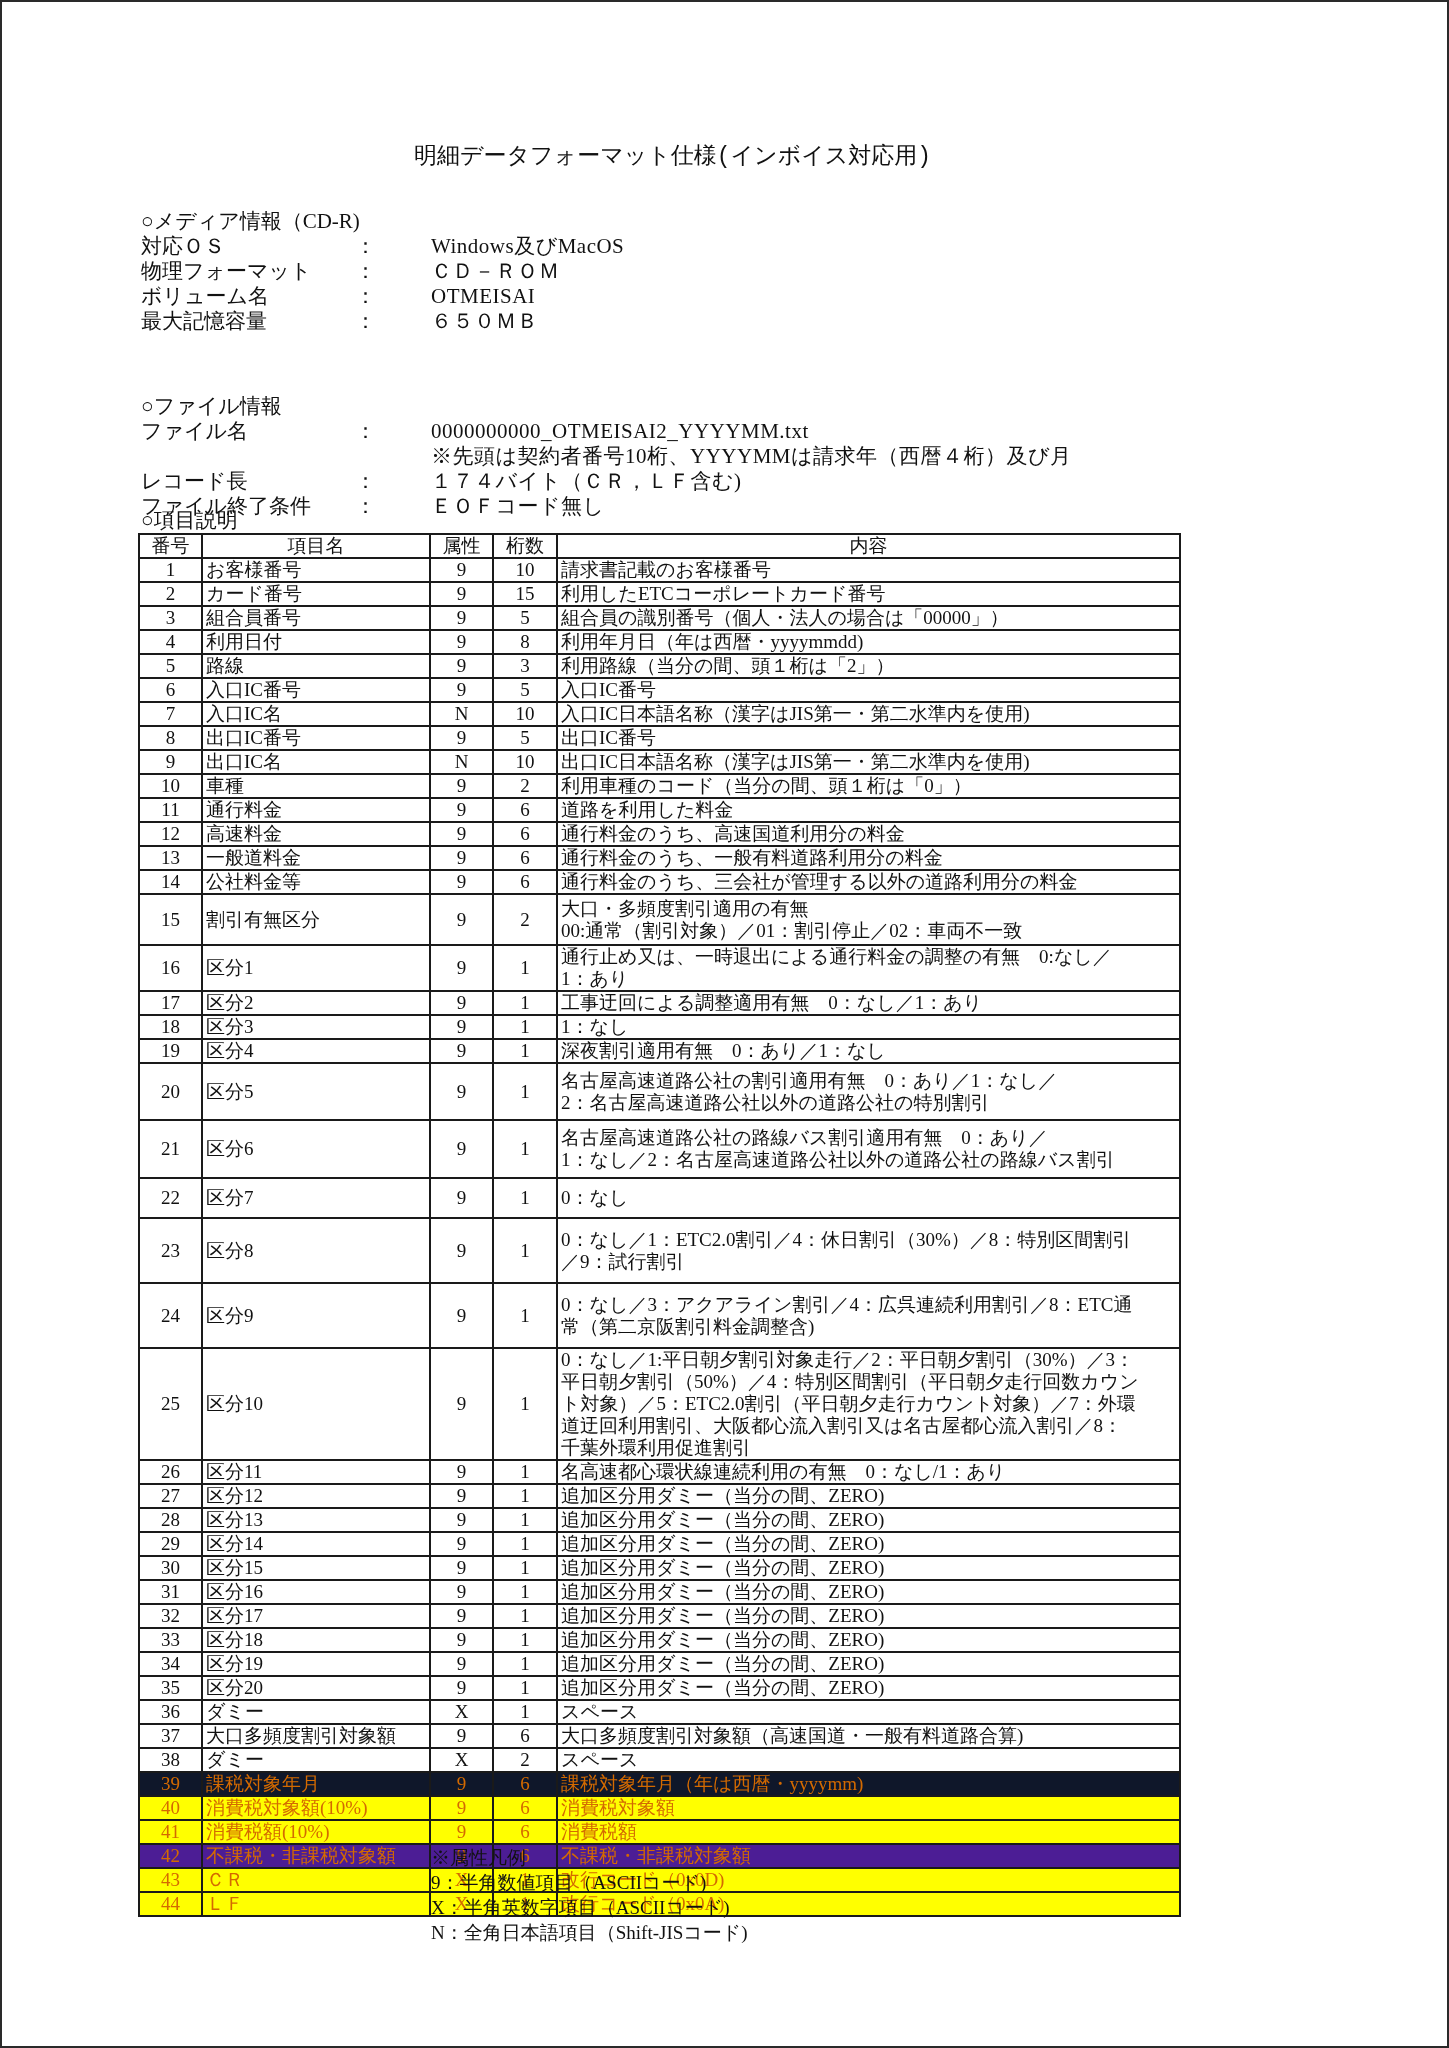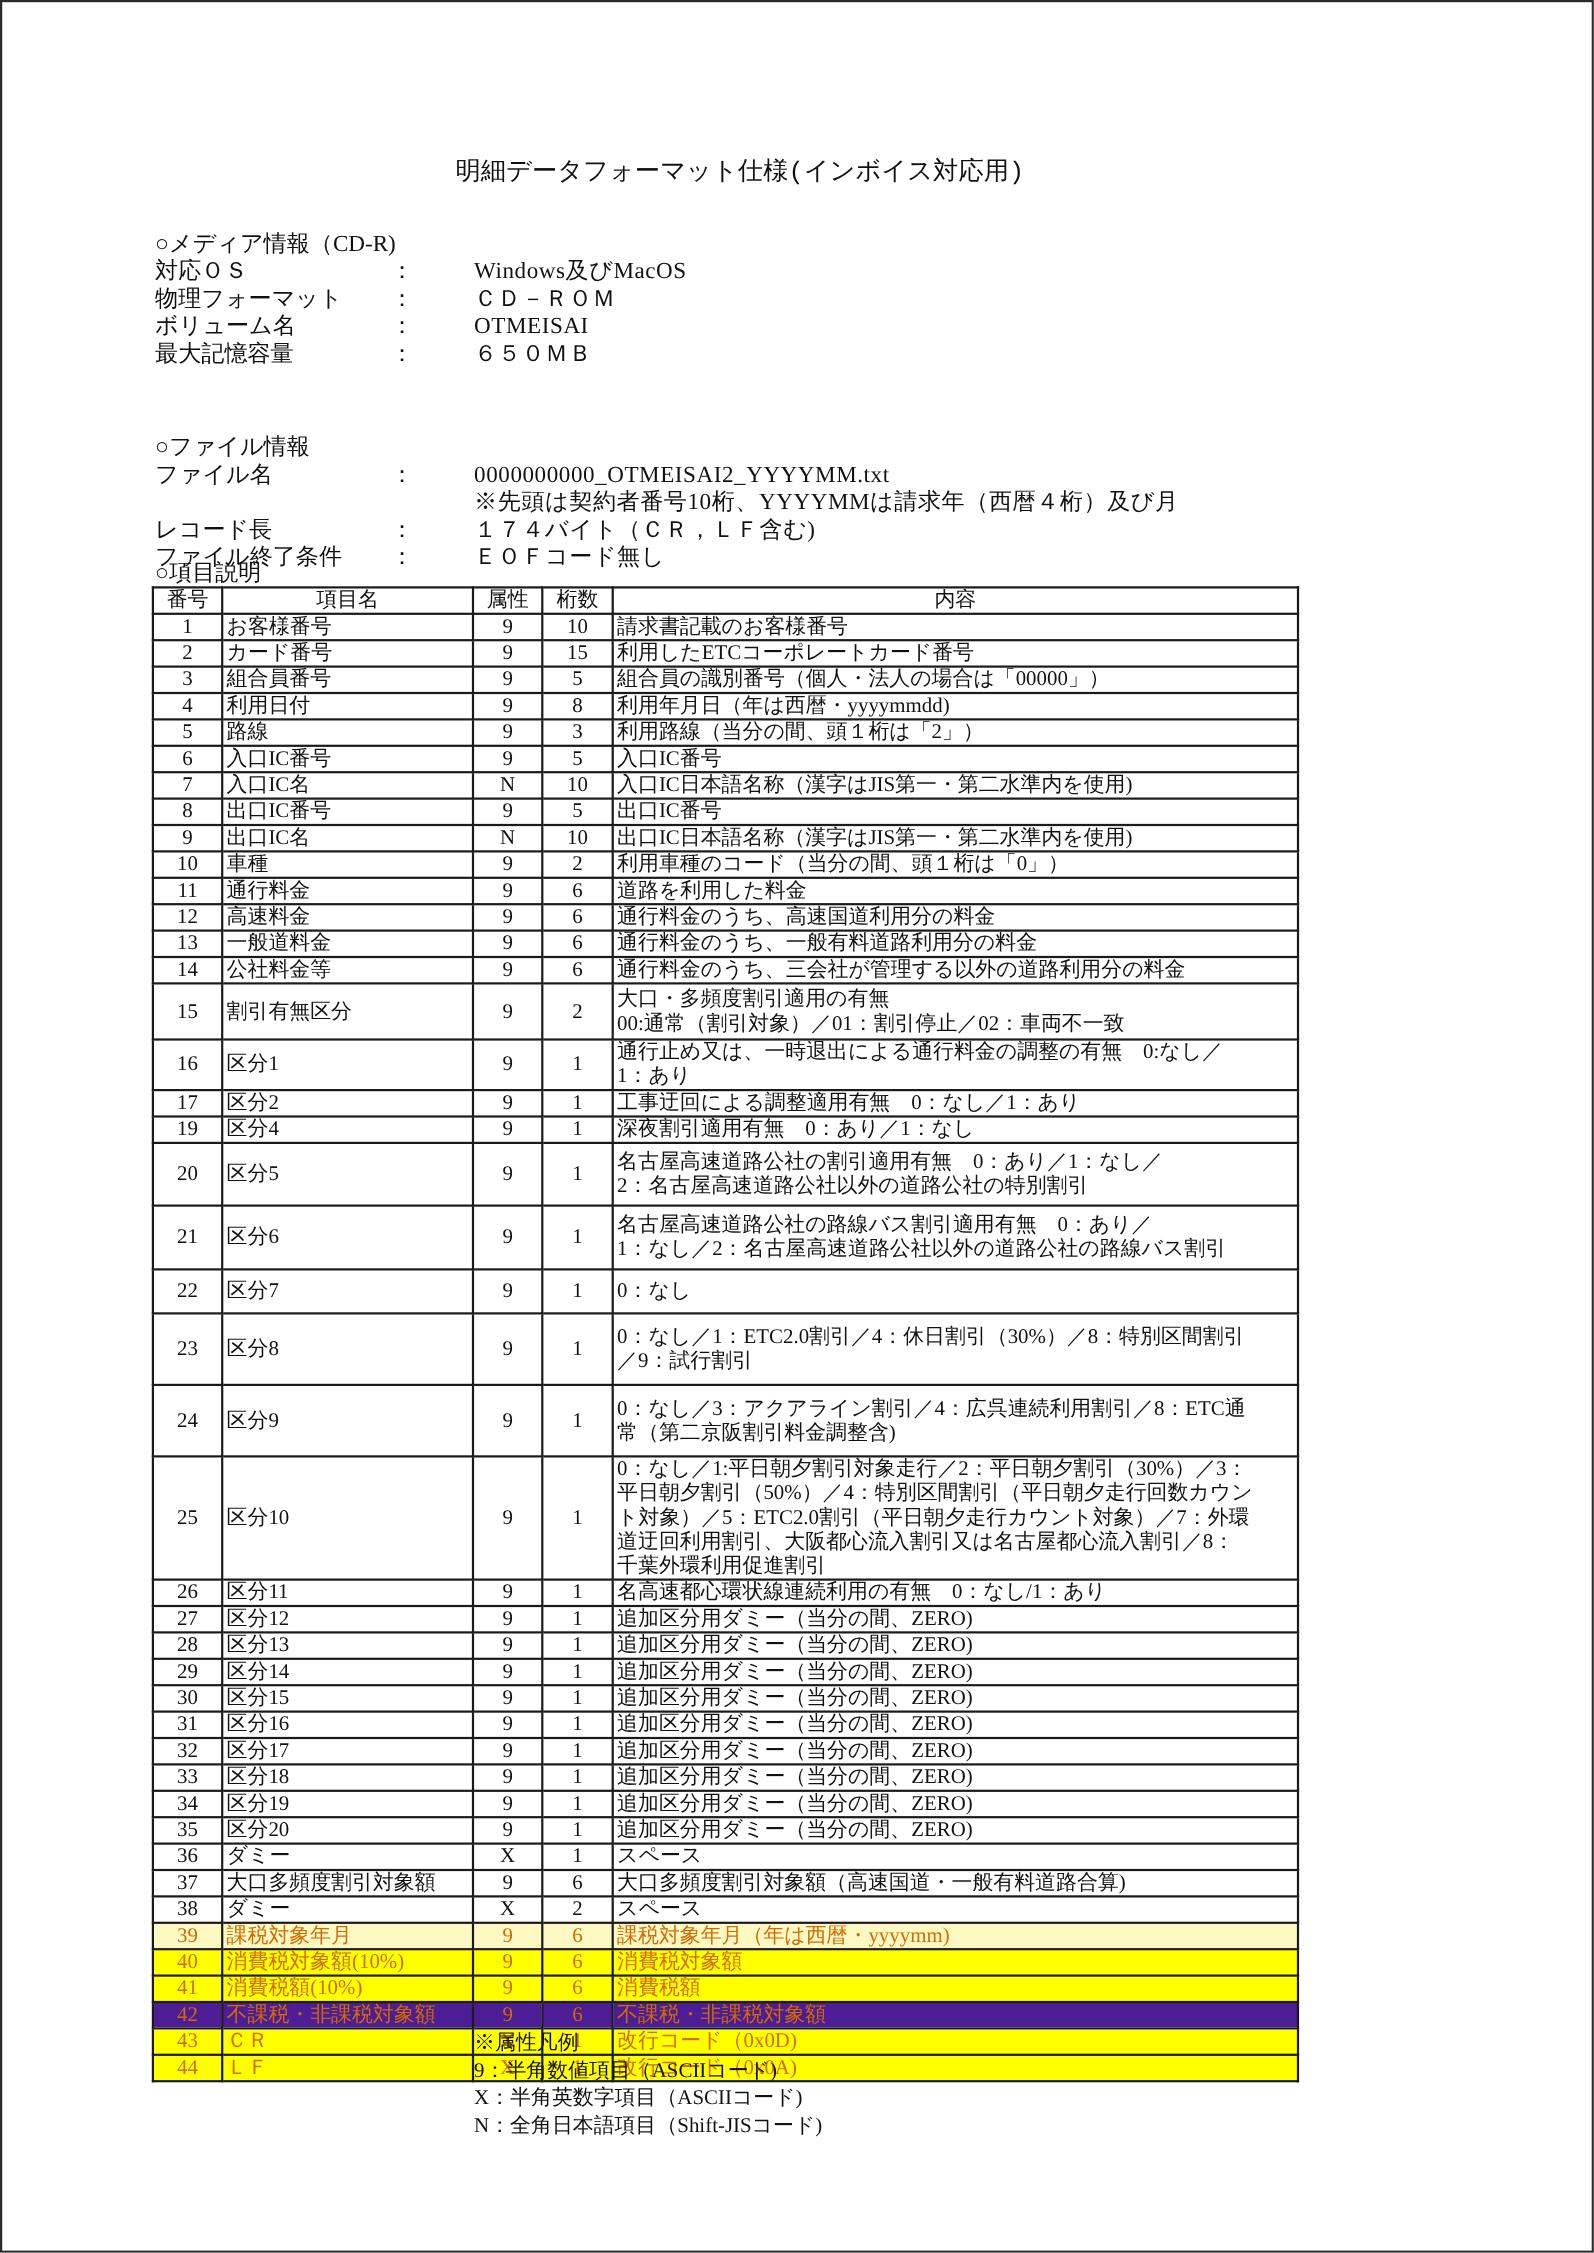--- a/index.html
+++ b/index.html
@@ -288,20 +288,27 @@
       <td class="c-content">通行止め又は、一時退出による通行料金の調整の有無　0:なし／
 1：あり</td>
     </tr>
         <tr data-row="17">
       <td class="c-no">17</td>
       <td class="c-name">区分2</td>
       <td class="c-attr">9</td>
       <td class="c-digits">1</td>
       <td class="c-content">工事迂回による調整適用有無　0：なし／1：あり</td>
     </tr>
+        <tr data-row="18">
+      <td class="c-no">18</td>
+      <td class="c-name">区分3</td>
+      <td class="c-attr">9</td>
+      <td class="c-digits">1</td>
+      <td class="c-content">1：なし</td>
+    </tr>
         <tr data-row="19">
       <td class="c-no">19</td>
       <td class="c-name">区分4</td>
       <td class="c-attr">9</td>
       <td class="c-digits">1</td>
       <td class="c-content">深夜割引適用有無　0：あり／1：なし</td>
     </tr>
         <tr data-row="20">
       <td class="c-no">20</td>
       <td class="c-name">区分5</td>
@@ -436,21 +443,21 @@
       <td class="c-digits">6</td>
       <td class="c-content">大口多頻度割引対象額（高速国道・一般有料道路合算)</td>
     </tr>
         <tr data-row="38">
       <td class="c-no">38</td>
       <td class="c-name">ダミー</td>
       <td class="c-attr">X</td>
       <td class="c-digits">2</td>
       <td class="c-content">スペース</td>
     </tr>
-        <tr data-row="39" style="background: #fef9c3; color: rgb(212, 106, 0);">
+        <tr data-row="39" style="background: #0f172a; color: rgb(212, 106, 0);">
       <td class="c-no">39</td>
       <td class="c-name">課税対象年月</td>
       <td class="c-attr">9</td>
       <td class="c-digits">6</td>
       <td class="c-content">課税対象年月（年は西暦・yyyymm)</td>
     </tr>
         <tr data-row="40" style="background: rgb(255, 255, 0); color: rgb(212, 106, 0);">
       <td class="c-no">40</td>
       <td class="c-name">消費税対象額(10%)</td>
       <td class="c-attr">9</td>

